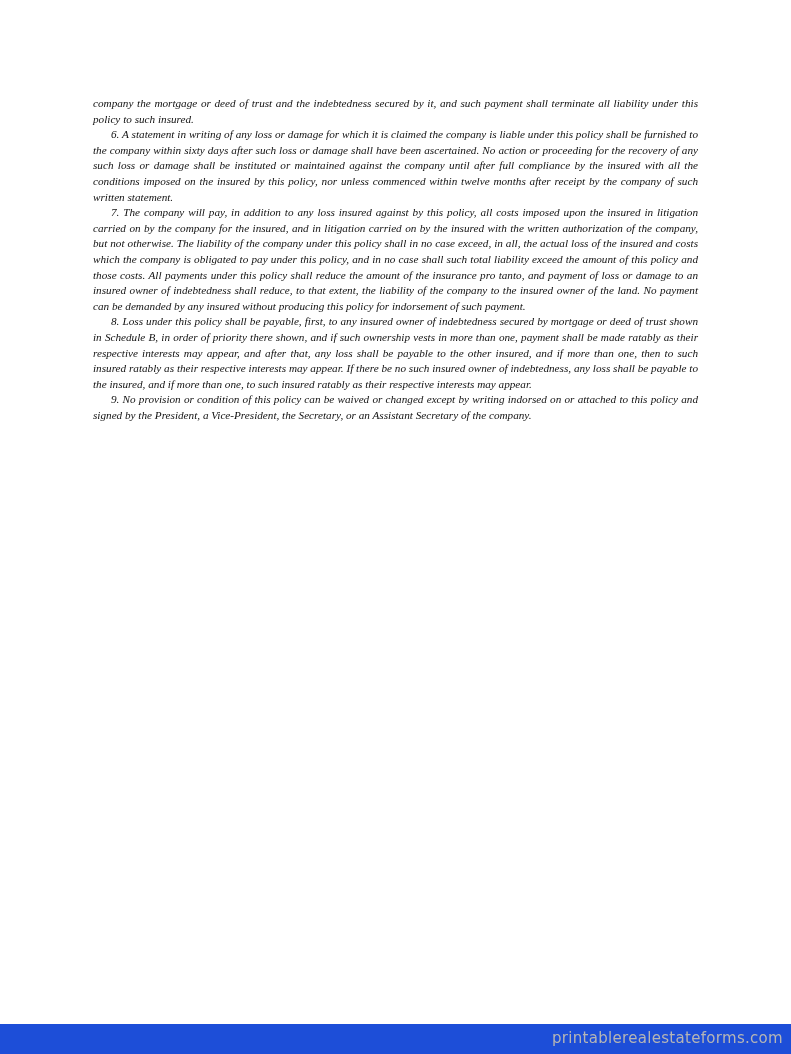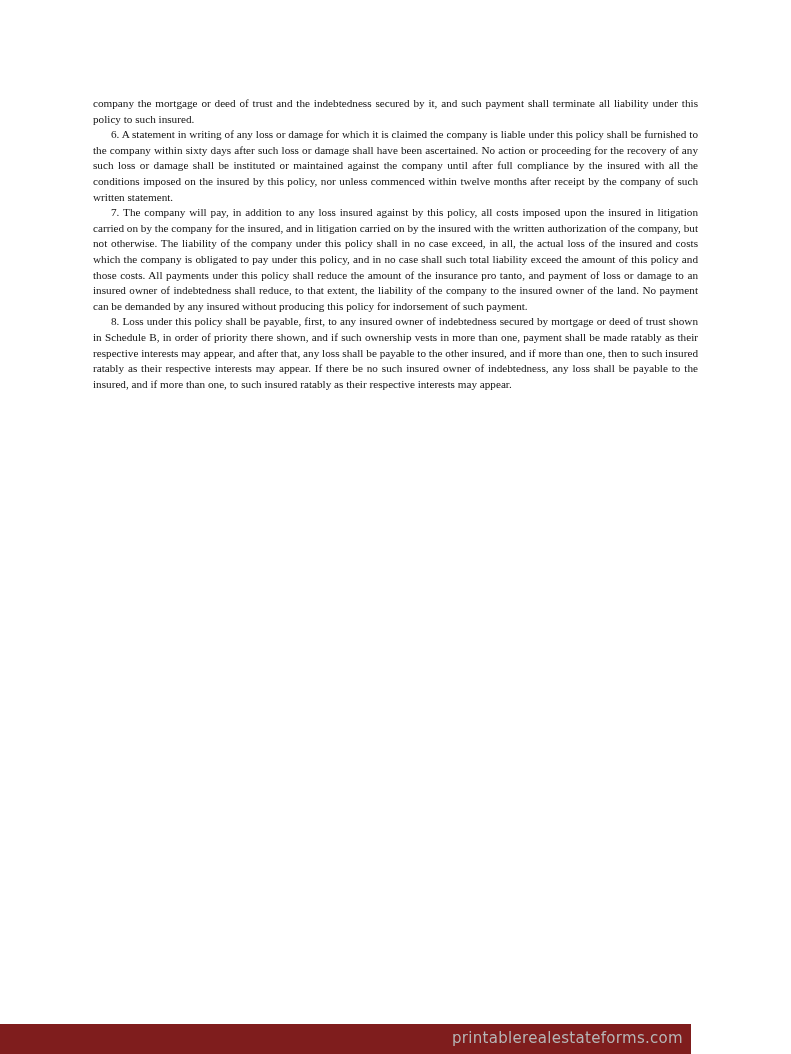--- a/index.html
+++ b/index.html
@@ -13,20 +13,21 @@
       position: relative;
       overflow: hidden;
     }
     .page {
       position: absolute;
       left: 0;
       top: 0;
       width: 791px;
       height: 1024px;
       background: #ffffff;
+      font-style: italic;
     }
     .doc-body {
       position: absolute;
       left: 93px;
       top: 96px;
       width: 605px;
       font-family: "Liberation Serif", "DejaVu Serif", serif;
       font-size: 11.2px;
       line-height: 15.6px;
       color: #111111;
@@ -36,23 +37,23 @@
       margin: 0;
       padding: 0;
     }
     .doc-body p.indent {
       text-indent: 18px;
     }
     .footer {
       position: absolute;
       left: 0;
       top: 1024px;
-      width: 691px;
+      width: 791px;
       height: 30px;
-      background: #7f1d1d;
+      background: #1d4ed8;
     }
     .footer-brand {
       position: absolute;
       right: 8px;
       top: 5px;
       font-family: "DejaVu Sans", "Liberation Sans", sans-serif;
       font-size: 15px;
       letter-spacing: 0.3px;
       color: #b5b5b5;
       white-space: nowrap;
@@ -60,18 +61,19 @@
   </style>
 </head>
 <body>
 
 <div class="page">
   <div class="doc-body">
     <p>company the mortgage or deed of trust and the indebtedness secured by it, and such payment shall terminate all liability under this policy to such insured.</p>
     <p class="indent">6. A statement in writing of any loss or damage for which it is claimed the company is liable under this policy shall be furnished to the company within sixty days after such loss or damage shall have been ascertained. No action or proceeding for the recovery of any such loss or damage shall be instituted or maintained against the company until after full compliance by the insured with all the conditions imposed on the insured by this policy, nor unless commenced within twelve months after receipt by the company of such written statement.</p>
     <p class="indent">7. The company will pay, in addition to any loss insured against by this policy, all costs imposed upon the insured in litigation carried on by the company for the insured, and in litigation carried on by the insured with the written authorization of the company, but not otherwise. The liability of the company under this policy shall in no case exceed, in all, the actual loss of the insured and costs which the company is obligated to pay under this policy, and in no case shall such total liability exceed the amount of this policy and those costs. All payments under this policy shall reduce the amount of the insurance pro tanto, and payment of loss or damage to an insured owner of indebtedness shall reduce, to that extent, the liability of the company to the insured owner of the land. No payment can be demanded by any insured without producing this policy for indorsement of such payment.</p>
     <p class="indent">8. Loss under this policy shall be payable, first, to any insured owner of indebtedness secured by mortgage or deed of trust shown in Schedule B, in order of priority there shown, and if such ownership vests in more than one, payment shall be made ratably as their respective interests may appear, and after that, any loss shall be payable to the other insured, and if more than one, then to such insured ratably as their respective interests may appear. If there be no such insured owner of indebtedness, any loss shall be payable to the insured, and if more than one, to such insured ratably as their respective interests may appear.</p>
+    <p class="indent">9. No provision or condition of this policy can be waived or changed except by writing indorsed on or attached to this policy and signed by the President, a Vice-President, the Secretary, or an Assistant Secretary of the company.</p>
   </div>
 </div>
 
 <div class="footer">
   <span class="footer-brand">printablerealestateforms.com</span>
 </div>
 
 </body></html>

